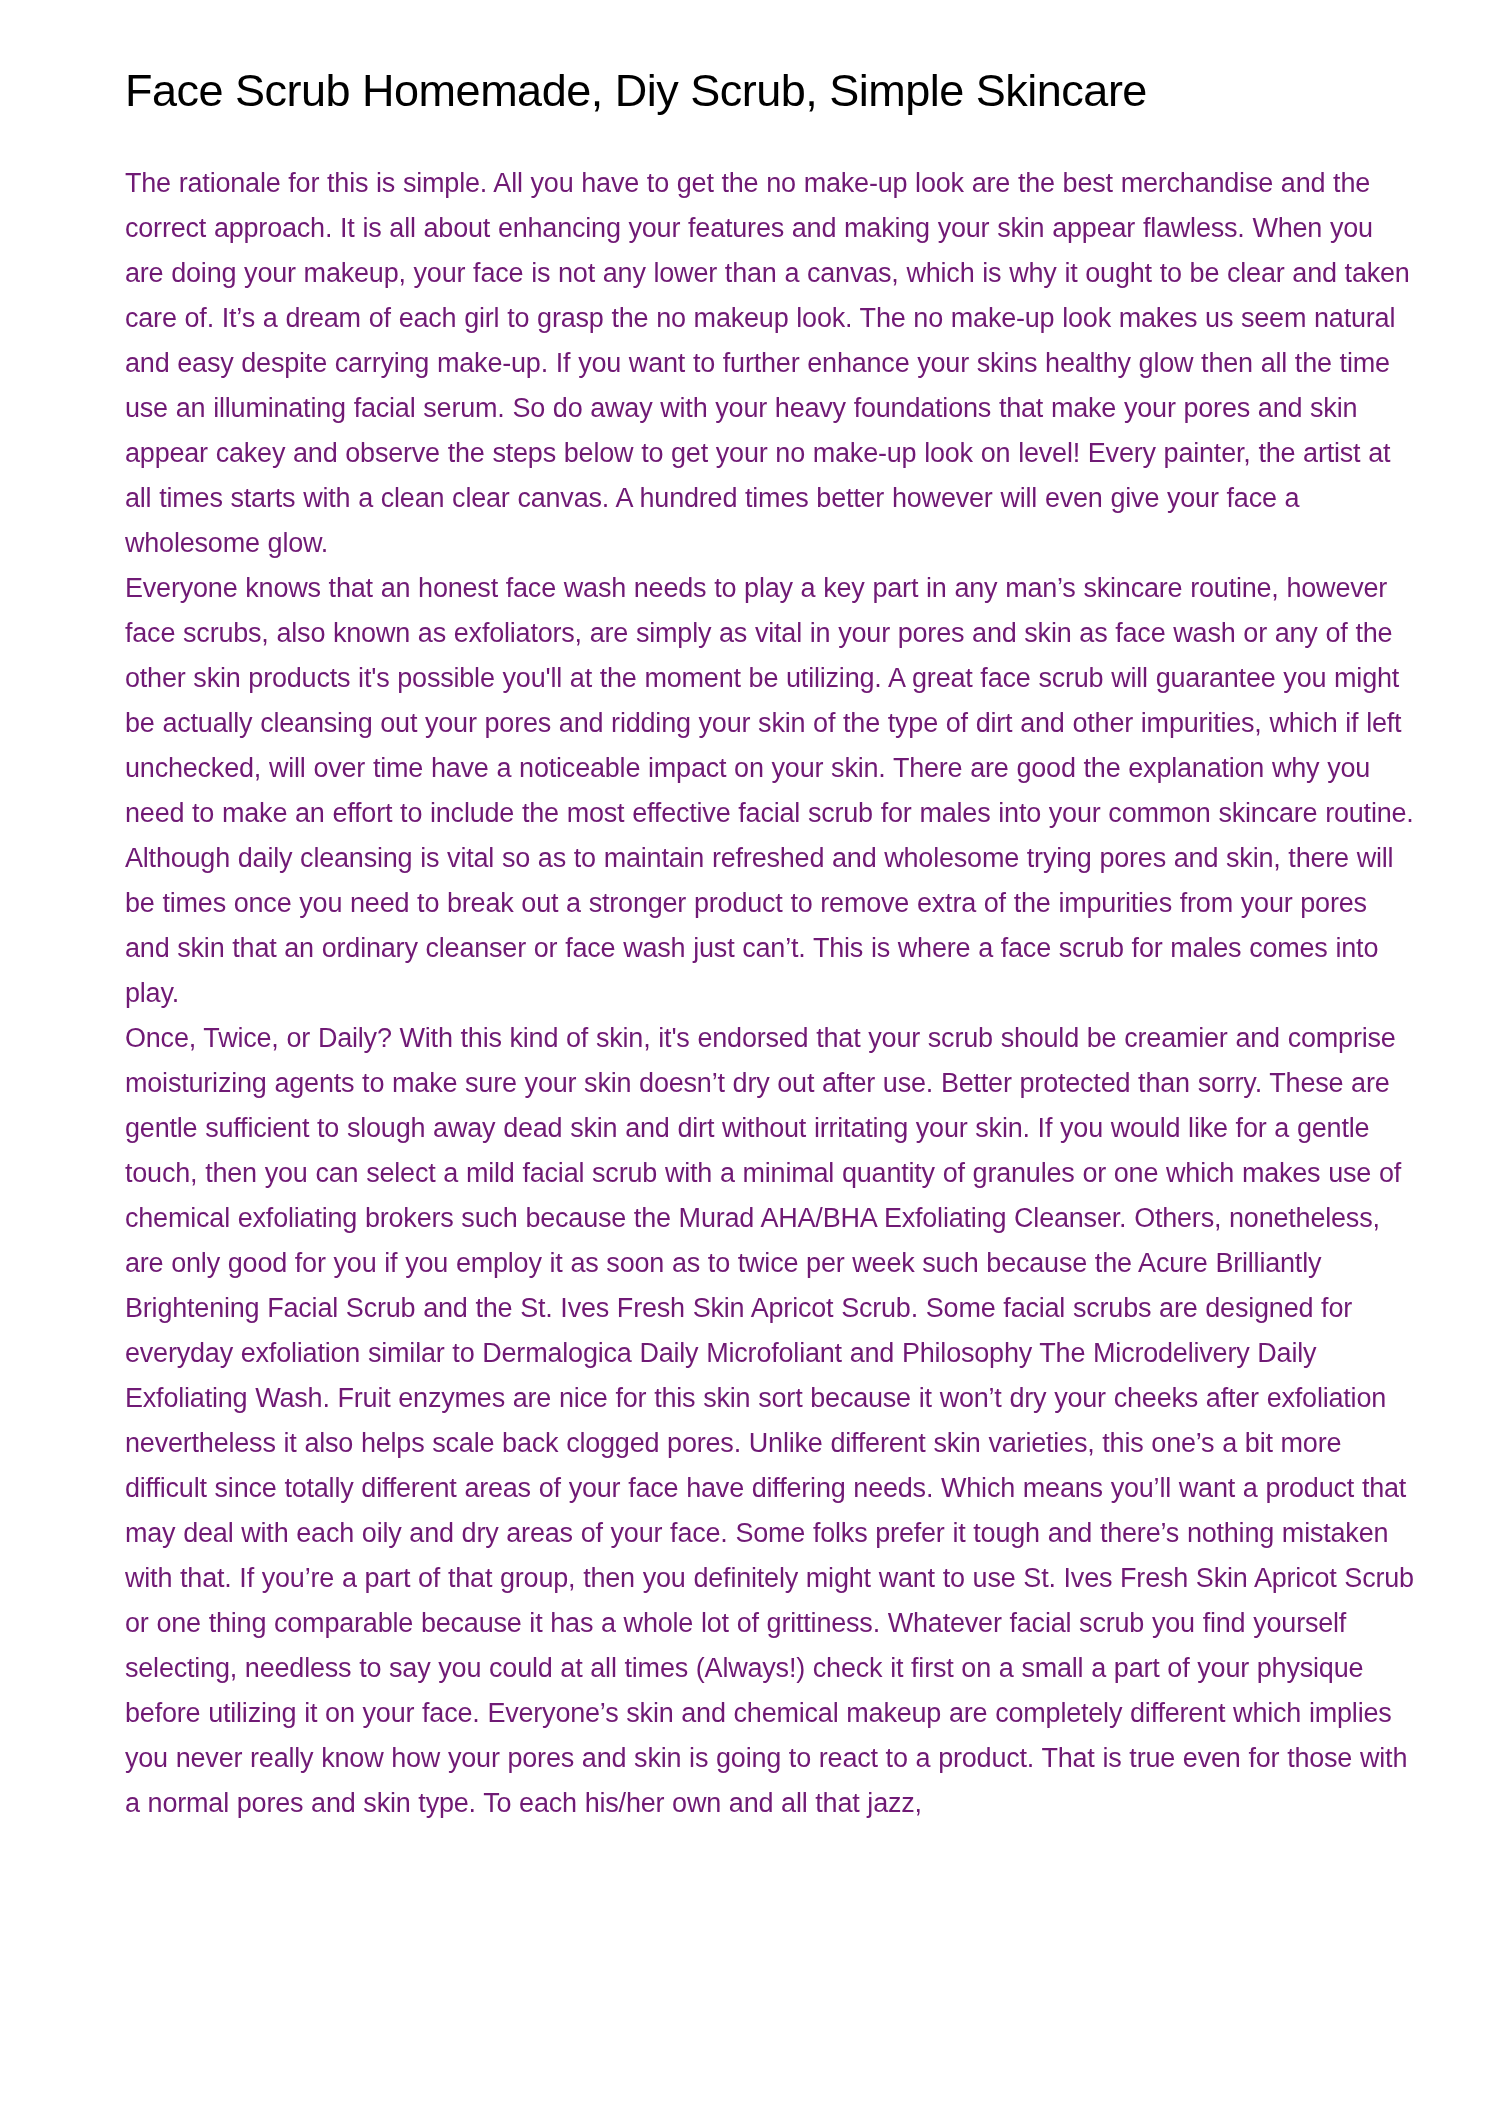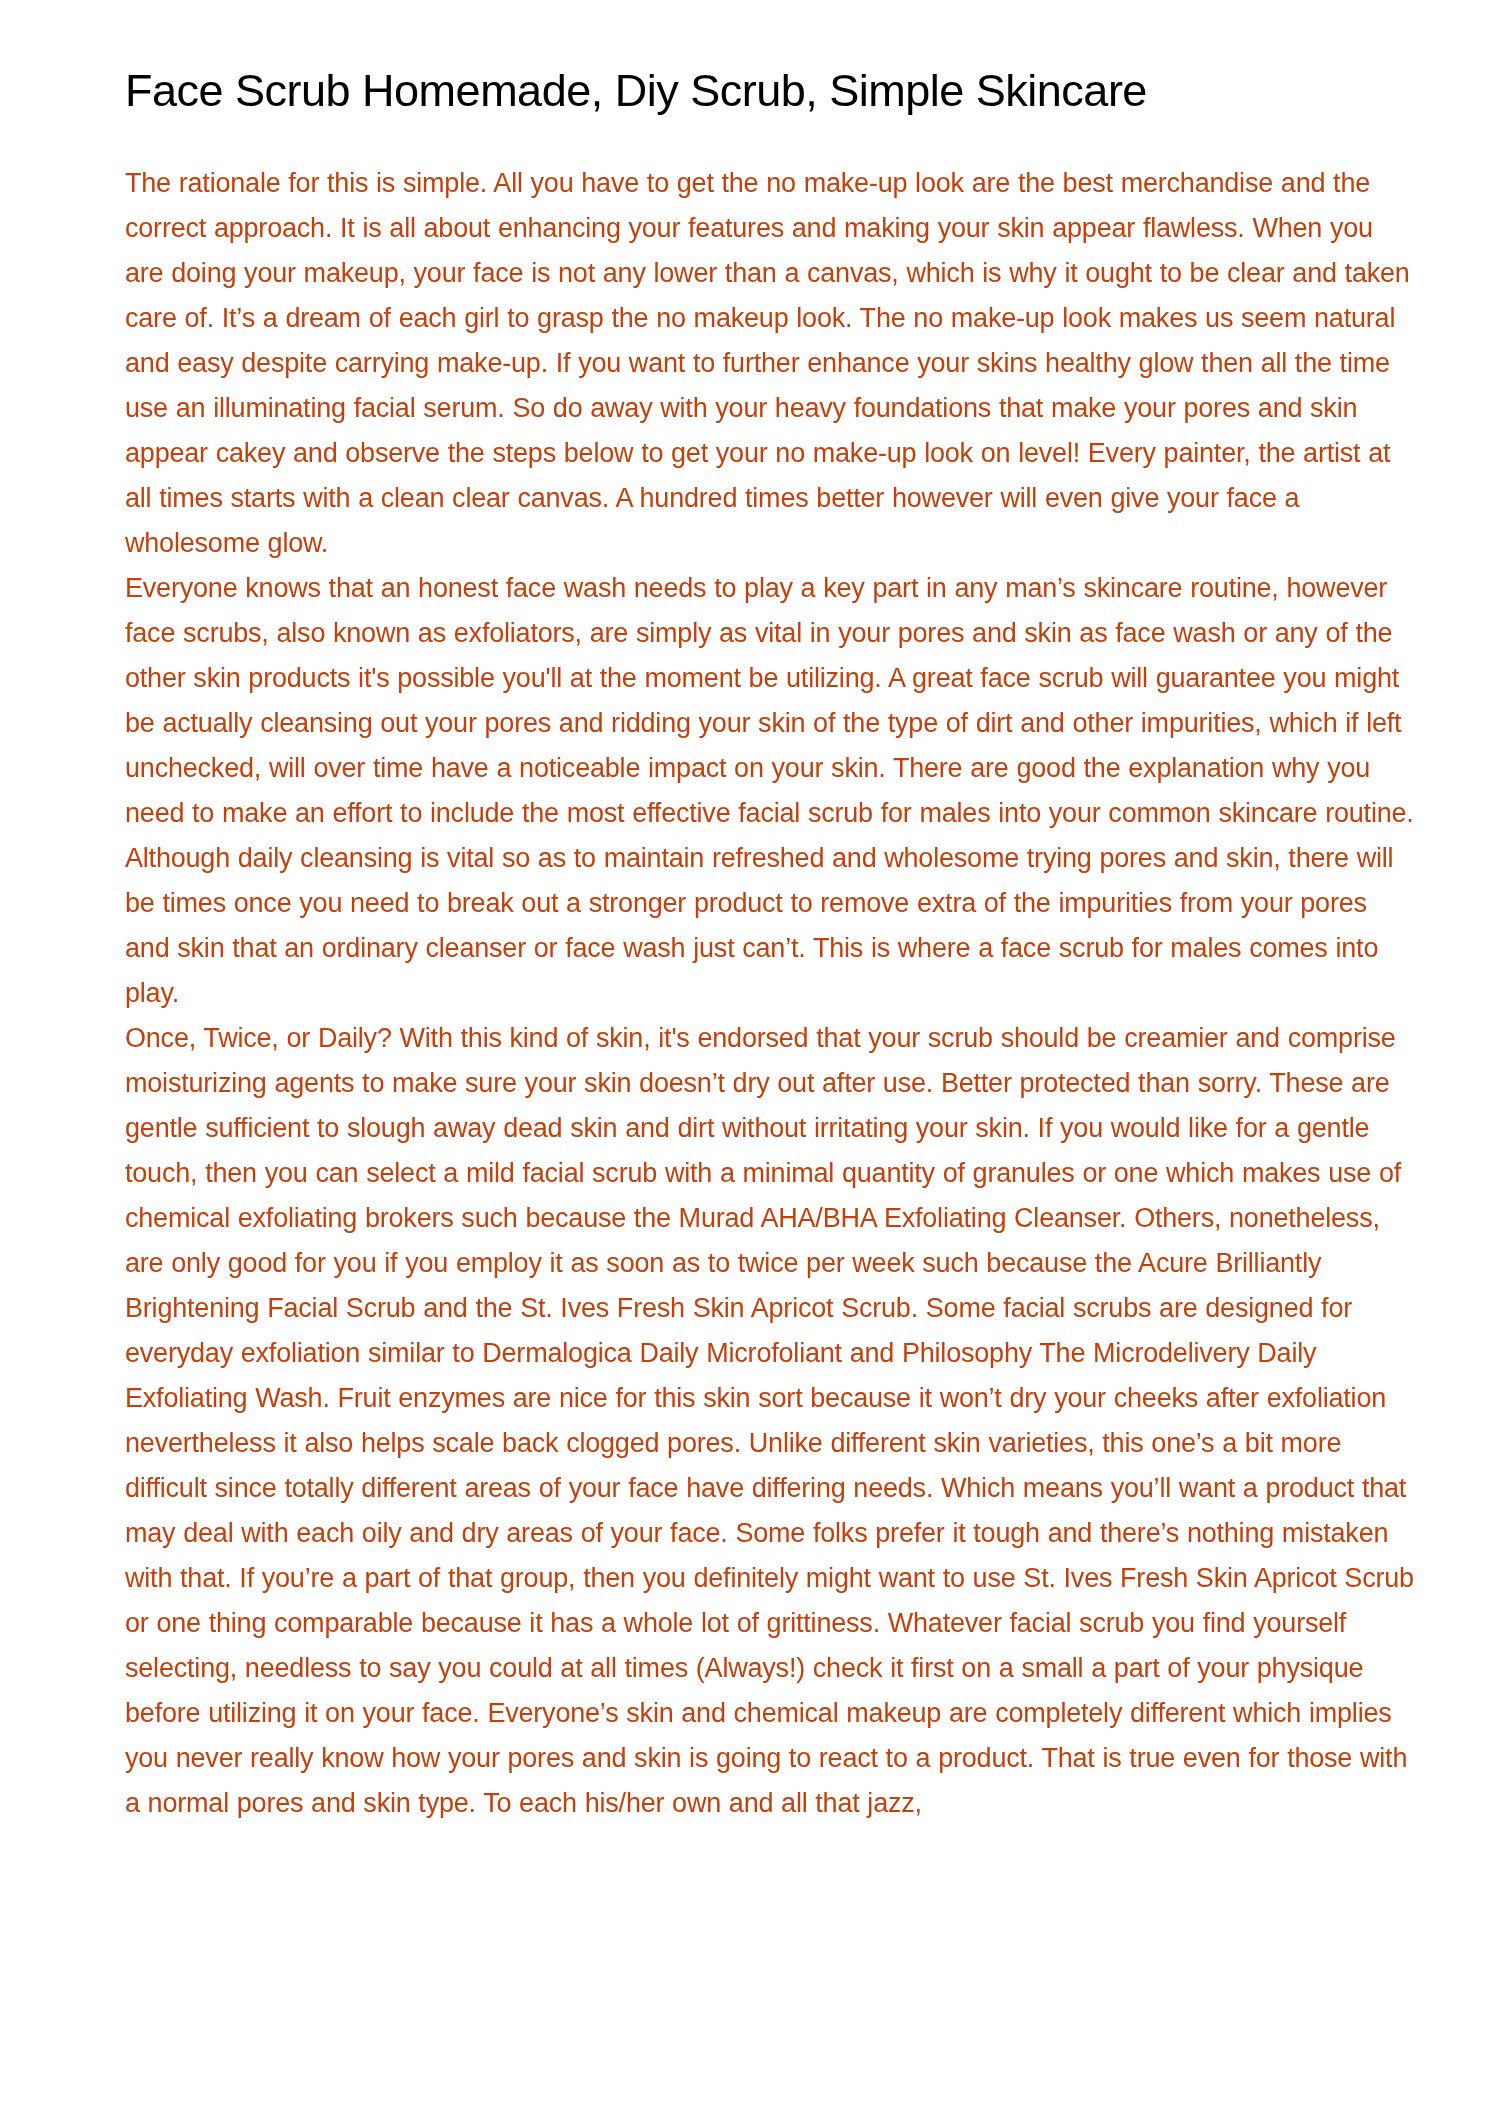--- a/index.html
+++ b/index.html
@@ -29,21 +29,21 @@
     line-height: 1.18;
     letter-spacing: -0.5px;
     color: #000000;
   }
   .article-body p {
     margin: 0;
     width: 1290px;
     font-size: 27px;
     line-height: 45px;
     letter-spacing: -0.2px;
-    color: #c2410c;
+    color: #701a75;
     text-align: left;
     word-spacing: 0.5px;
   }
 </style>
 </head>
 <body>
 
 <div class="page">
   <h1 class="page-title">Face Scrub Homemade, Diy Scrub, Simple Skincare</h1>
   <div class="article-body">

